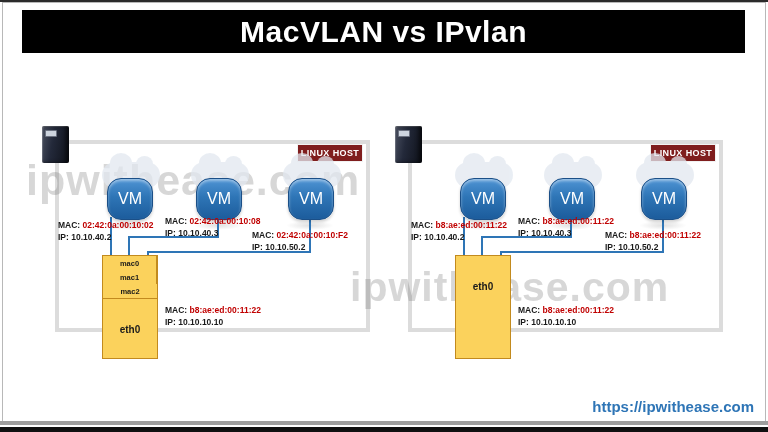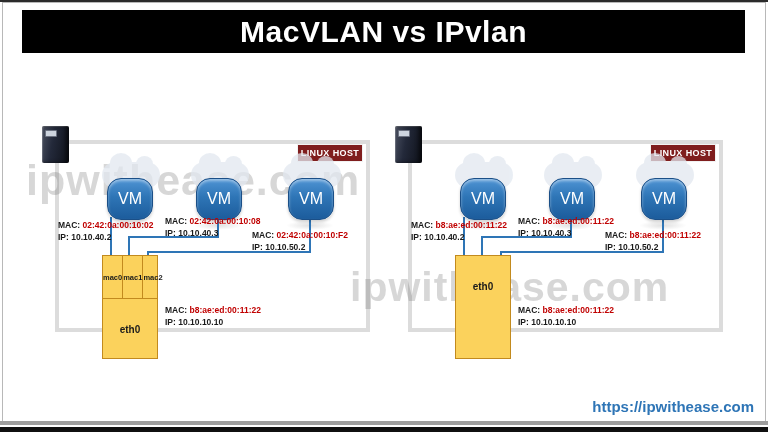--- a/index.html
+++ b/index.html
@@ -71,21 +71,21 @@
   .l1v{left:70px;top:97px;width:2px;height:40px;}
   .l2s{left:177px;top:97px;width:2px;height:21px;}
   .l2h{left:88px;top:116px;width:91px;height:2px;}
   .l2v{left:88px;top:116px;width:2px;height:21px;}
   .l3s{left:269px;top:97px;width:2px;height:36px;}
   .l3h{left:107px;top:131px;width:164px;height:2px;}
   .l3v{left:107px;top:131px;width:2px;height:6px;}
 
   .iface{position:absolute;left:62px;top:135px;width:56px;height:104px;z-index:3;
     background:#fbd25c;border:1px solid #c28a1e;box-sizing:border-box;}
-  .iface-cells{display:flex;height:42px;border-bottom:1px solid #c28a1e;}
+  .iface-cells{display:flex;height:42px;border-bottom:1px solid #c28a1e;flex-direction:column;}
   .cell{flex:1;border-right:1px solid #c28a1e;display:flex;align-items:center;justify-content:center;
     font-size:7.5px;font-weight:bold;color:#1a1a1a;}
   .cell:last-child{border-right:none;text-align:right;}
   .eth{height:61px;display:flex;align-items:center;justify-content:center;
     font-size:10px;font-weight:bold;color:#1a1a1a;}
 
   .footer-url{position:absolute;right:14px;top:398px;z-index:2;color:#2e75b6;
     font-size:15px;font-weight:bold;white-space:nowrap;}
 </style>
 </head>

